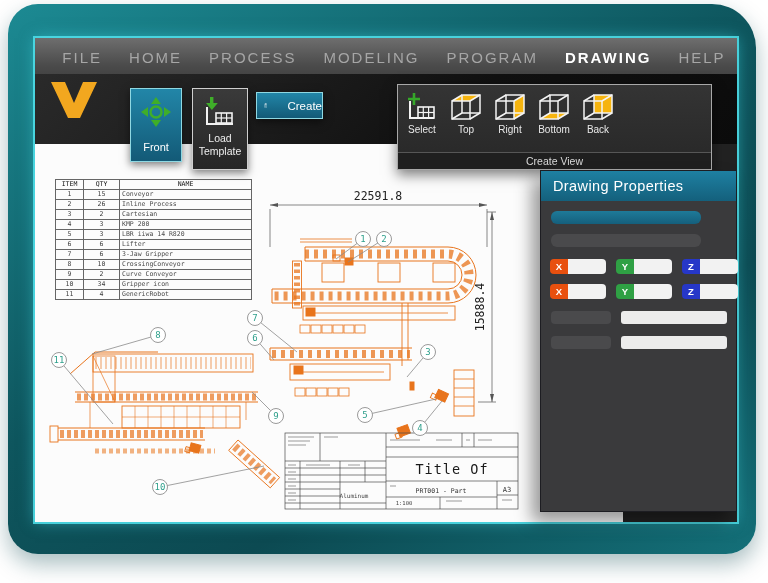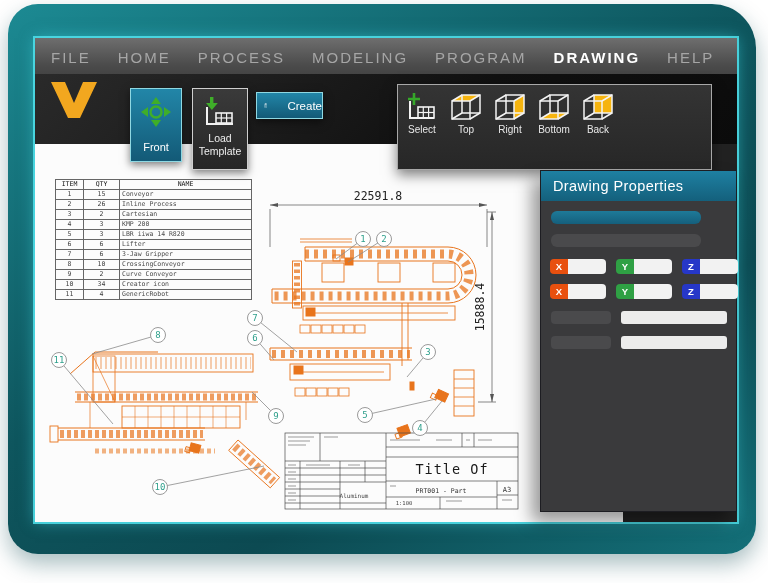--- a/index.html
+++ b/index.html
@@ -9,21 +9,21 @@
   
   .frame{position:absolute;left:8px;top:4px;width:748px;height:550px;border-radius:30px;
          border-top-right-radius:44px;
          background:linear-gradient(150deg,#1c8a93 0%,#0e565e 45%,#0c4a52 70%,#147079 100%);
          box-shadow:0 10px 22px rgba(8,70,76,.35);}
   .app{position:absolute;left:35px;top:38px;width:702px;height:484px;background:#222;
        box-shadow:0 0 0 2px rgba(80,225,235,.85),0 0 14px rgba(64,215,228,.55);overflow:visible;}
   
   .menubar{position:absolute;left:0;top:0;width:702px;height:40px;display:flex;align-items:center;
            gap:27px;padding-left:16px;background:linear-gradient(180deg,#6e6e6e,#4b4b4b 70%,#424242);
-           border-bottom:1px solid #2e2e2e;}
+           border-bottom:1px solid #2e2e2e;justify-content:center;}
   .menu-item{font-size:15px;letter-spacing:2px;color:#a6a6a6;cursor:default;}
   .menu-item.active{color:#ffffff;font-weight:bold;}
   
   .ribbon{position:absolute;left:0;top:36px;width:702px;height:70px;
           background:linear-gradient(135deg,#2a2a2a,#111 60%,#0c0c0c);}
   .logo{position:absolute;left:16px;top:44px;width:46px;height:36px;}
   
   .btn-teal{background:linear-gradient(180deg,#2286a8,#135a77);border:1px solid #8fd8e2;
             color:#fff;box-shadow:0 3px 8px rgba(0,0,0,.5);}
   .move-btn{position:absolute;left:95px;top:50px;width:52px;height:74px;display:flex;flex-direction:column;
@@ -194,20 +194,21 @@
                 <rect x="3" y="9" width="18" height="18"></rect>
                 <line x1="3" y1="9" x2="13" y2="3"></line>
                 <line x1="21" y1="9" x2="31" y2="3"></line>
                 <line x1="21" y1="27" x2="31" y2="21"></line>
                 <line x1="3" y1="27" x2="13" y2="21"></line>
               </g>
             </svg>
             <span class="cv-label">Back</span>
           </div>
         </div>
+      <div class="cv-caption">Create View</div>
     </div>
 
     <div class="canvas">
       <table class="bom">
         <thead>
             <tr>
               <th>ITEM</th>
               <th>QTY</th>
               <th>NAME</th>
             </tr>
@@ -254,21 +255,21 @@
               <td class="n">CrossingConveyor</td>
             </tr>
             <tr>
               <td class="c">9</td>
               <td class="q">2</td>
               <td class="n">Curve Conveyor</td>
             </tr>
             <tr>
               <td class="c">10</td>
               <td class="q">34</td>
-              <td class="n">Creator icon</td>
+              <td class="n">Gripper icon</td>
             </tr>
             <tr>
               <td class="c">11</td>
               <td class="q">4</td>
               <td class="n">GenericRobot</td>
             </tr>
           </tbody>
       </table>
 
       <svg width="702" height="378" viewBox="35 144 702 378" style="position:absolute;left:0;top:0;">

